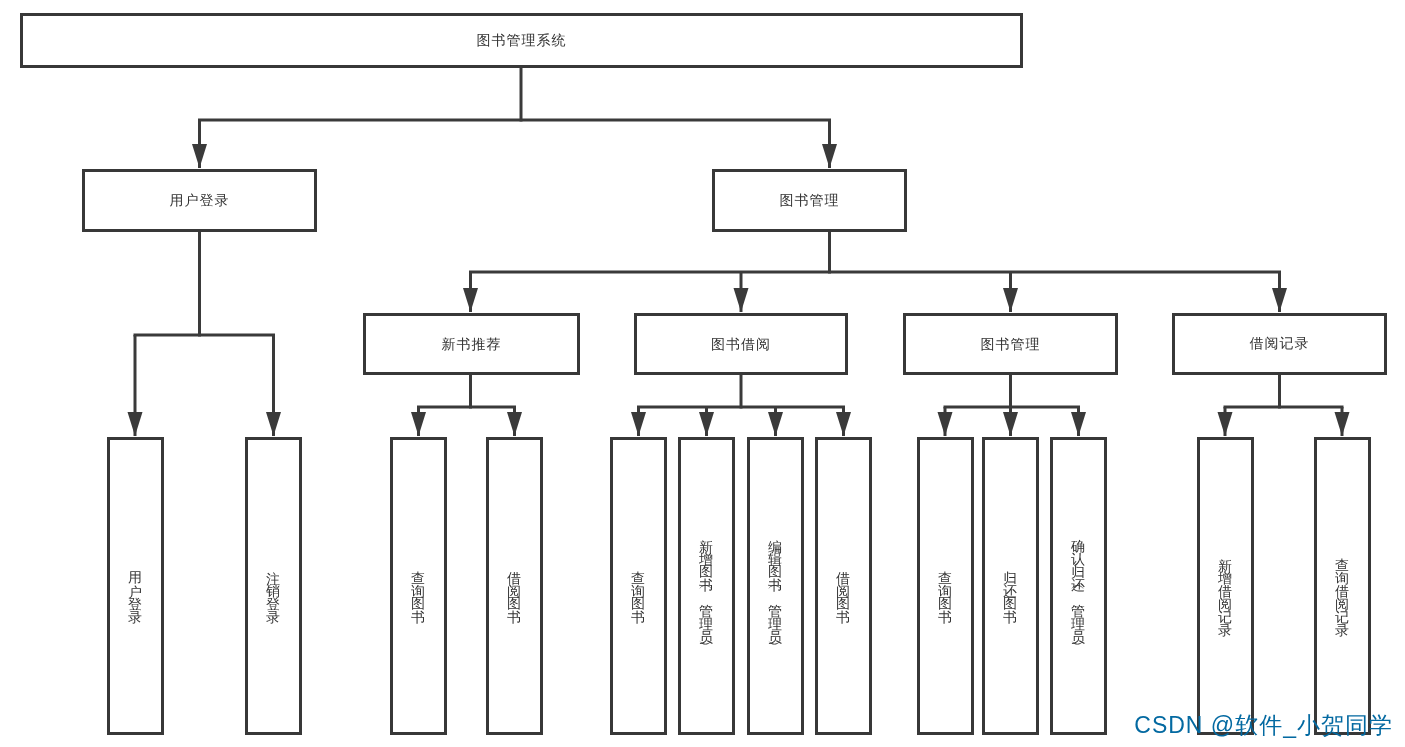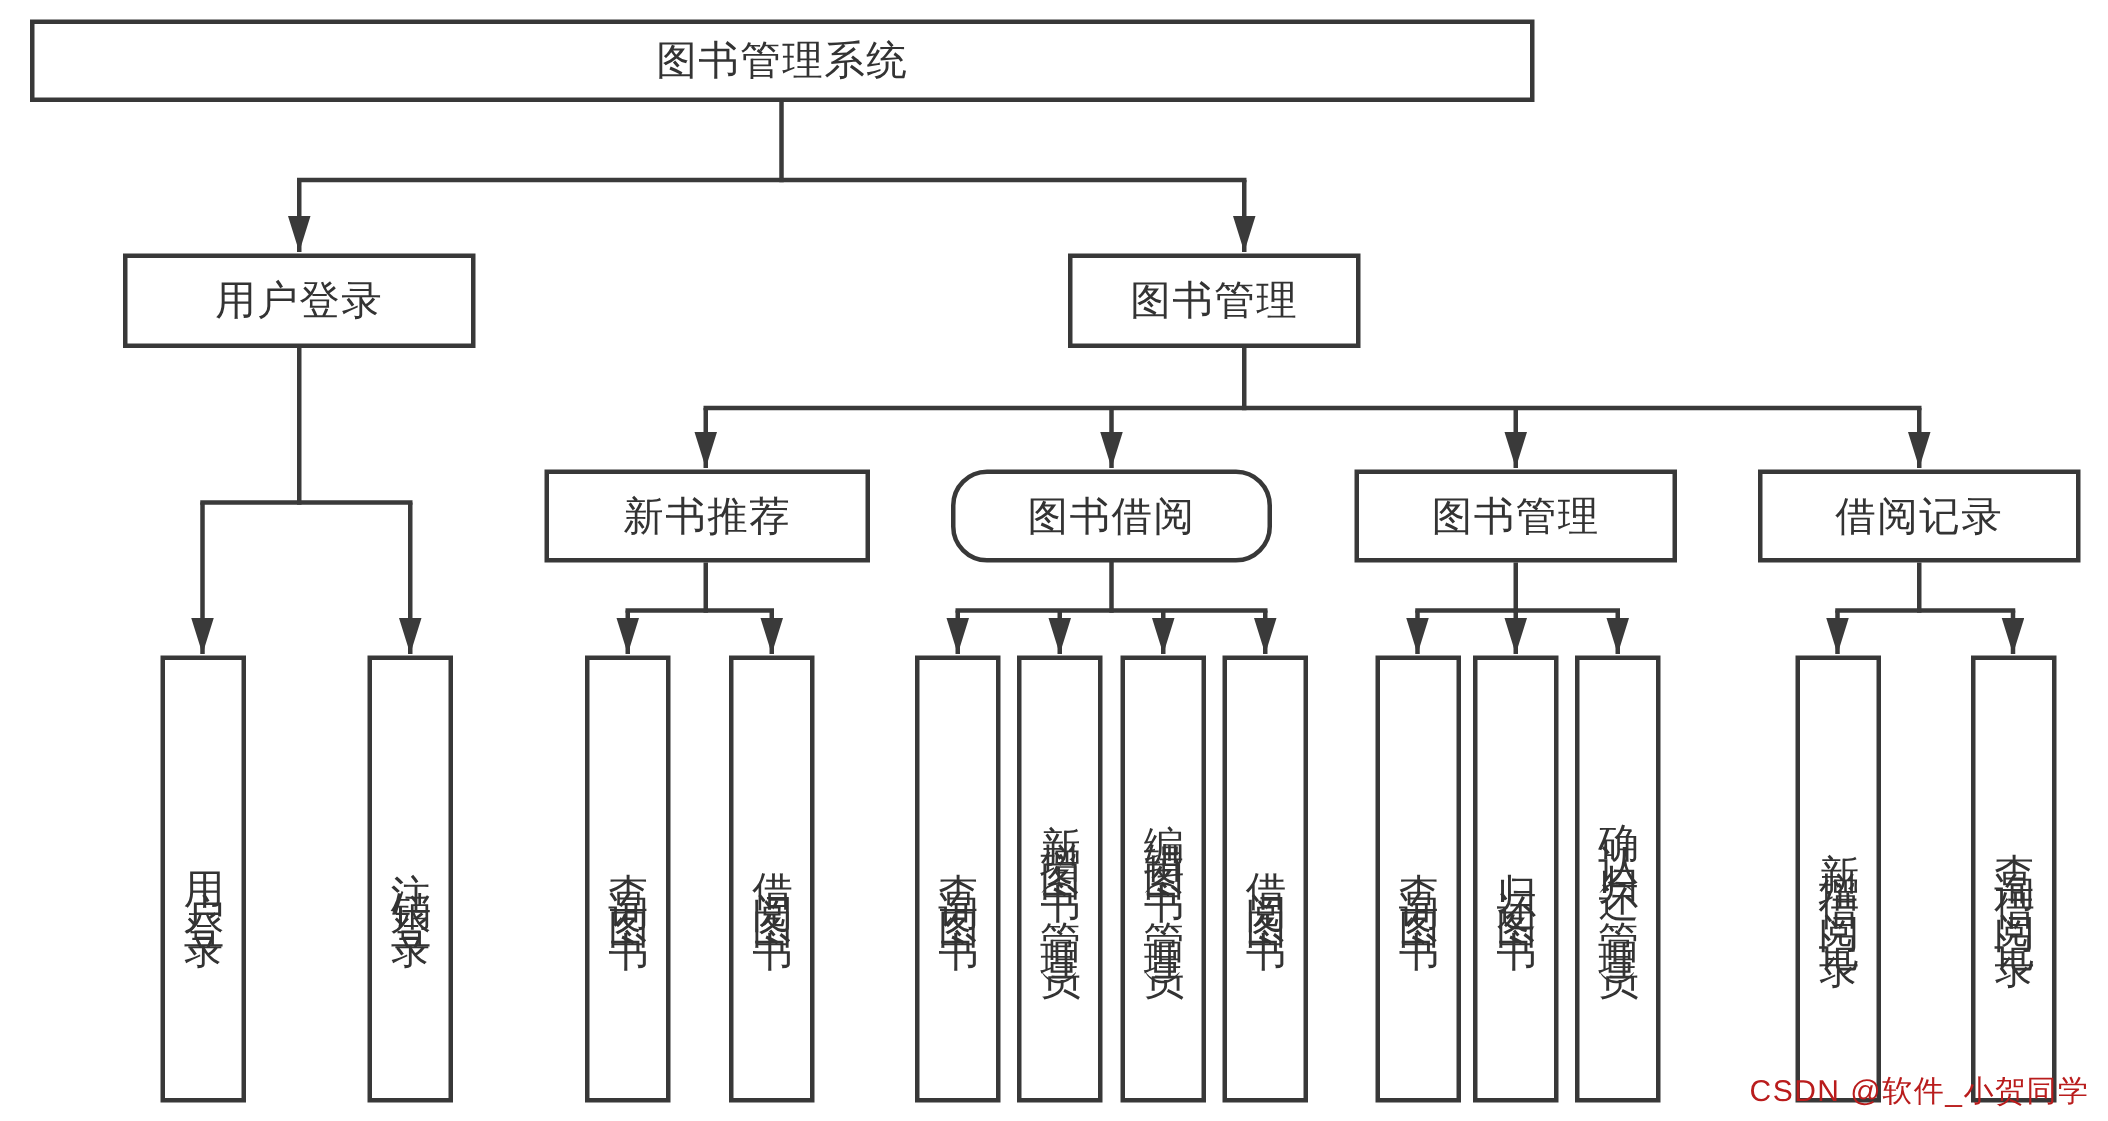--- a/index.html
+++ b/index.html
@@ -13,61 +13,61 @@
   svg.wires{position:absolute;left:0;top:0;z-index:1;}
   .node{
     position:absolute;
     box-sizing:border-box;
     background:#ffffff;
     border:3px solid #383838;
     color:#333333;
     display:flex;
     align-items:center;
     justify-content:center;
-    font-size:27px;
+    font-size:14px;
     letter-spacing:1px;
     z-index:2;
     line-height:1.2;
   }
   .vnode{
     writing-mode:vertical-rl;
     text-orientation:mixed;
     letter-spacing:13px;
     line-height:1;
   }
   
   .n-root{left:20px;top:13px;width:1003px;height:55px;}
   
   .n-user-login{left:82px;top:169px;width:235px;height:63px;}
   .n-book-mgmt{left:712px;top:169px;width:195px;height:63px;}
   
   .n-new-book{left:363px;top:313px;width:217px;height:62px;}
-  .n-book-borrow{left:634px;top:313px;width:214px;height:62px;border-radius:24px;}
+  .n-book-borrow{left:634px;top:313px;width:214px;height:62px;}
   .n-cur-borrow{left:903px;top:313px;width:215px;height:62px;}
   .n-borrow-rec{left:1172px;top:313px;width:215px;height:62px;font-family:Liberation Serif, serif;}
   
   .leaf{top:437px;width:57px;height:298px;}
   .n-ul-login{left:107px;}
   .n-ul-logout{left:245px;}
   .n-nb-query{left:390px;}
   .n-nb-borrow{left:486px;}
   .n-bb-query{left:610px;}
   .n-bb-add{left:678px;}
   .n-bb-edit{left:747px;}
   .n-bb-borrow{left:815px;}
   .n-cb-query{left:917px;}
   .n-cb-return{left:982px;}
   .n-cb-confirm{left:1050px;}
   .n-br-add{left:1197px;}
   .n-br-query{left:1314px;}
   .watermark{
     position:absolute;
     right:12px;bottom:6px;
-    font-size:20px;
-    color:#b91c1c;
+    font-size:23px;
+    color:#0369a1;
     letter-spacing:1px;
     z-index:3;
     white-space:nowrap;
   }
 </style>
 </head>
 <body>
 
 <div id="stage">
 

